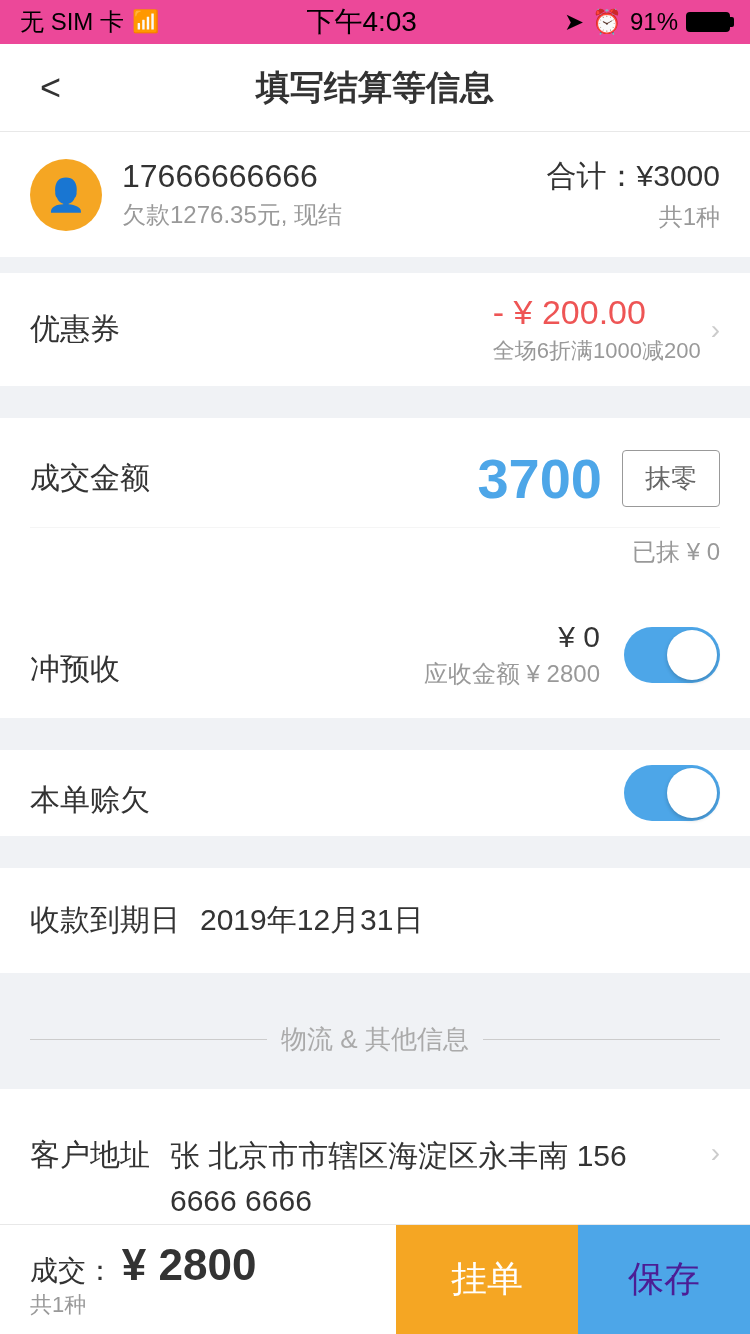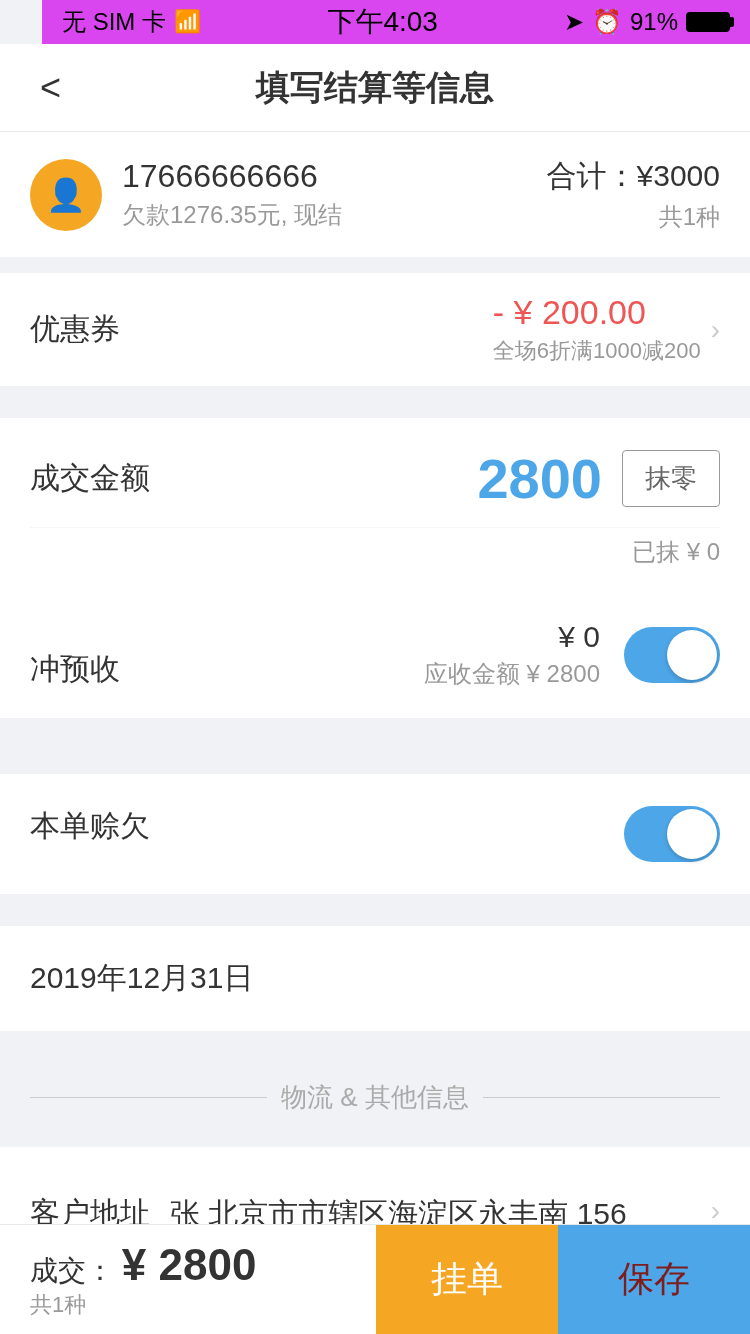--- a/index.html
+++ b/index.html
@@ -9,28 +9,27 @@
       min-height: 1334px;
       font-family: -apple-system, "PingFang SC", "Helvetica Neue", Arial, sans-serif;
       background: #f0f2f5;
       font-size: 28px;
       color: #333;
     }
 
     
     .status-bar {
       height: 44px;
-      background: #d946ef;
+      background: #ec4899;
       display: flex;
       align-items: center;
       justify-content: space-between;
       padding: 0 20px;
       font-size: 24px;
       color: #000;
-      margin-left: 42px;
     }
     .status-left { display: flex; align-items: center; gap: 8px; }
     .status-center { font-size: 28px; font-weight: 500; }
     .status-right { display: flex; align-items: center; gap: 8px; font-size: 24px; }
     .wifi-icon { font-size: 22px; }
     .battery-bar {
       display: inline-block;
       width: 44px; height: 20px;
       border: 2px solid #000;
       border-radius: 4px;
@@ -252,25 +251,24 @@
       border-radius: 50%;
       background: #fff;
       position: absolute;
       top: 3px; right: 3px;
       box-shadow: 0 2px 4px rgba(0,0,0,0.2);
       transition: right 0.2s;
     }
 
     
     .simple-row {
-      padding: 32px 0;
-      display: flex;
-      align-items: flex-start;
-      justify-content: space-between;
-      margin-top: 24px;
+      padding: 15px 0;
+      display: flex;
+      align-items: flex-end;
+      justify-content: space-between;
     }
     .simple-label {
       font-size: 30px;
       color: #333;
     }
 
     
     .due-row {
       background: #fff;
       padding: 32px 30px;
@@ -356,28 +354,28 @@
       background: #f5a623;
       display: flex;
       align-items: center;
       justify-content: center;
       font-size: 36px;
       color: #fff;
       font-weight: 500;
       cursor: pointer;
     }
     .footer-btn-save {
-      width: 192px;
+      width: 172px;
       height: 110px;
       background: #4da6e8;
       display: flex;
       align-items: center;
       justify-content: center;
       font-size: 36px;
-      color: #7f1d1d;
+      color: #4c1d95;
       font-weight: 500;
       cursor: pointer;
     }
   </style>
 </head>
 <body>
 
 <div class="status-bar">
   <div class="status-left">
     <span>无 SIM 卡</span>
@@ -423,21 +421,21 @@
       <div class="chevron">›</div>
     </div>
   </div>
 
   <div class="section-divider"></div>
 
   <div class="white-section">
     <div class="amount-row">
       <div class="amount-label">成交金额</div>
       <div class="amount-right">
-        <div class="amount-value">2800</div>
+        <div class="amount-value">3700</div>
         <button class="round-btn">抹零</button>
       </div>
     </div>
     <div class="amount-sub">已抹  ¥ 0</div>
 
     <div class="prepay-row">
       <div class="prepay-label">冲预收</div>
       <div class="prepay-right">
         <div class="prepay-values">
           <div class="prepay-amount">¥ 0</div>
@@ -457,20 +455,21 @@
       <div class="simple-label">本单赊欠</div>
       <div class="toggle">
         <div class="toggle-thumb"></div>
       </div>
     </div>
   </div>
 
   <div class="section-divider"></div>
 
   <div class="due-row">
+    <span>收款到期日</span>
     <span>2019年12月31日</span>
   </div>
 
   <div class="section-divider"></div>
 
   <div class="text-divider">
     <div class="line"></div>
     <div class="divider-text">物流 &amp; 其他信息</div>
     <div class="line"></div>
   </div>

